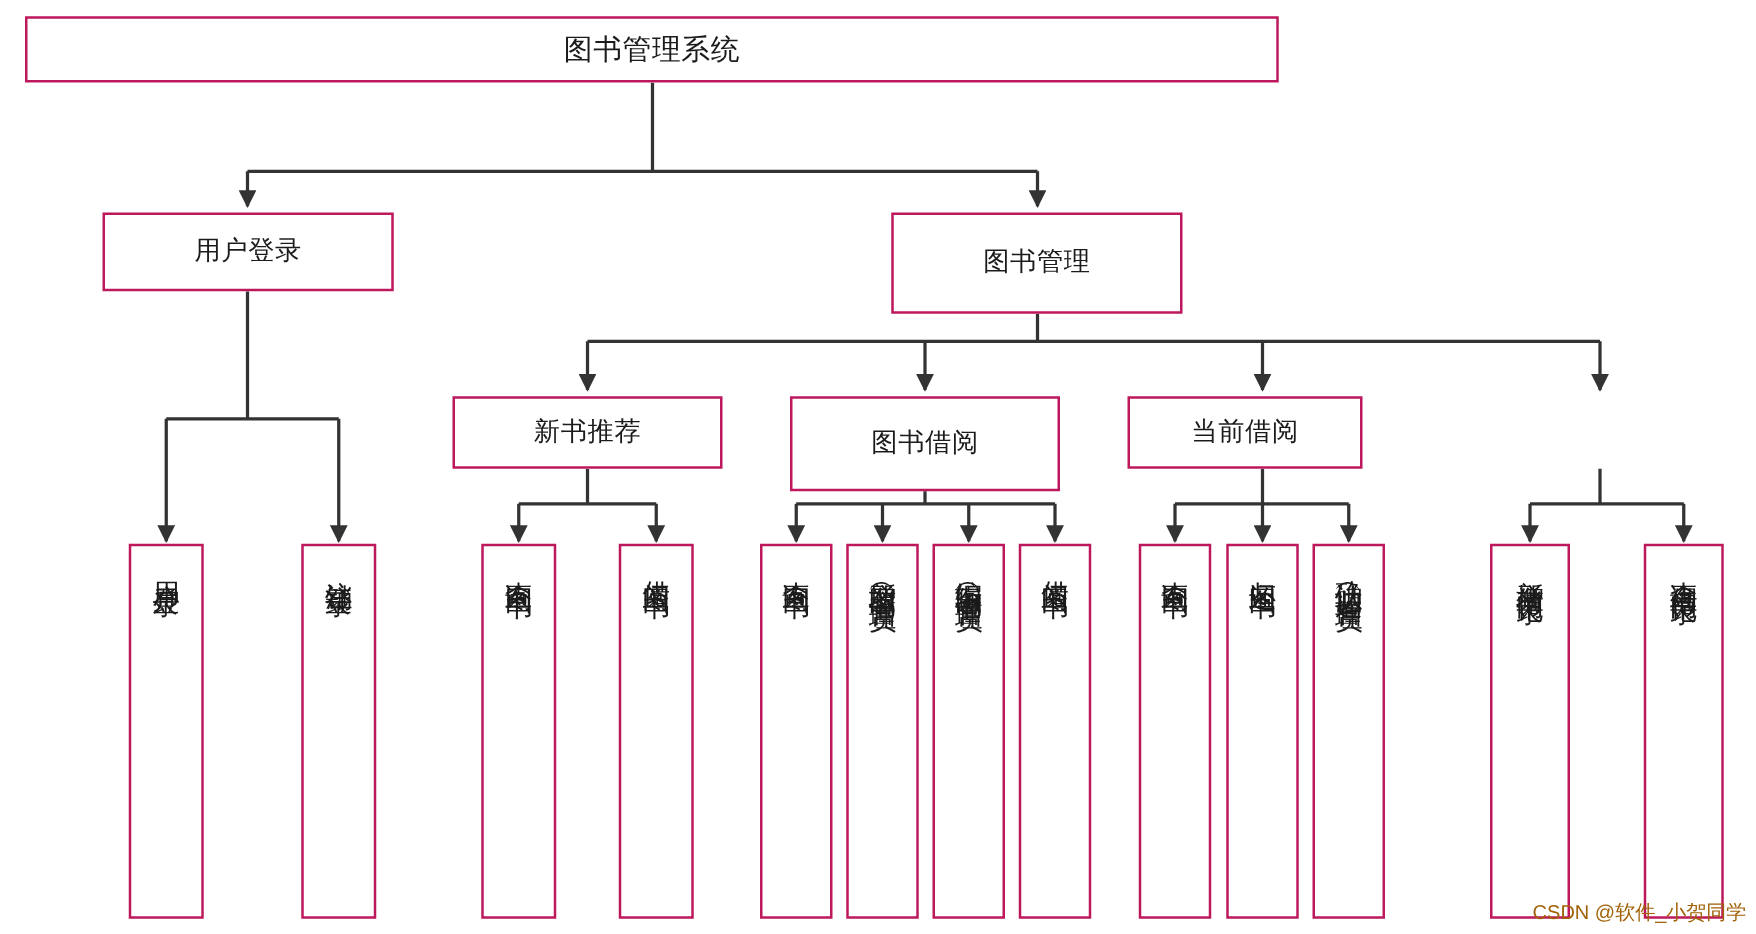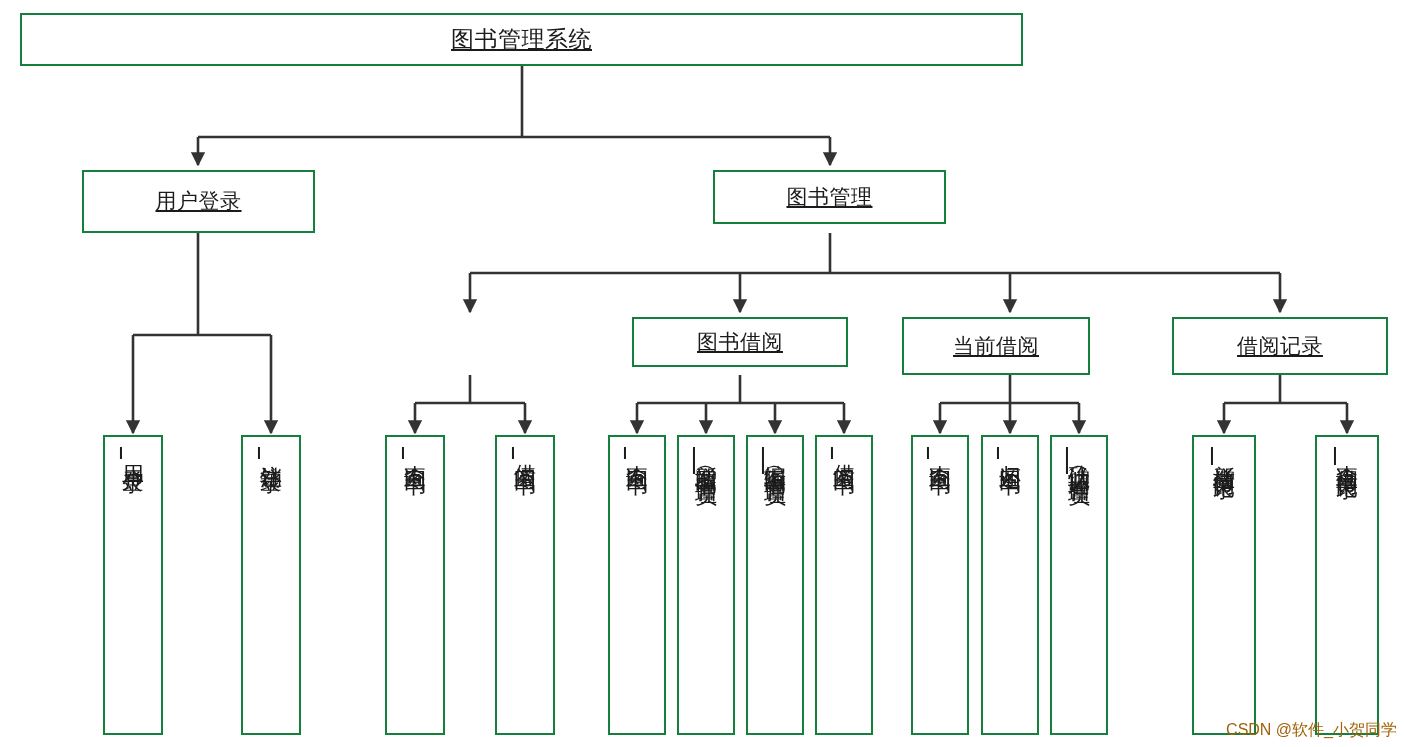--- a/index.html
+++ b/index.html
@@ -22,26 +22,25 @@
     left: 0;
     top: 0;
     width: 1405px;
     height: 747px;
     pointer-events: none;
   }
   .node {
     position: absolute;
     box-sizing: border-box;
     background: #ffffff;
-    border: 2px solid #15803d;
+    border: 2px solid #be185d;
     display: flex;
     align-items: center;
     justify-content: center;
     color: #1b1b1b;
-    text-decoration: underline;
   }
   .node .label {
     display: block;
     text-align: center;
     line-height: 1.18;
     letter-spacing: 0.5px;
   }
   .node.horizontal .label {
     writing-mode: horizontal-tb;
     font-size: 21px;
@@ -126,32 +125,32 @@
     </g>
   </svg>
 
   <div class="node horizontal" id="node-root" style="left:20px; top:13px; width:1003px; height:53px;">
     <span class="label">图书管理系统</span>
   </div>
 
   <div class="node horizontal" style="left:82px; top:170px; width:233px; height:63px;">
     <span class="label">用户登录</span>
   </div>
-  <div class="node horizontal" style="left:713px; top:170px; width:233px; height:54px;">
+  <div class="node horizontal" style="left:713px; top:170px; width:233px; height:81px;">
     <span class="label">图书管理</span>
   </div>
 
-  <div class="node horizontal" style="left:632px; top:317px; width:216px; height:50px;">
+  <div class="node horizontal" style="left:362px; top:317px; width:216px; height:58px;">
+    <span class="label">新书推荐</span>
+  </div>
+  <div class="node horizontal" style="left:632px; top:317px; width:216px; height:76px;">
     <span class="label">图书借阅</span>
   </div>
   <div class="node horizontal" style="left:902px; top:317px; width:188px; height:58px;">
     <span class="label">当前借阅</span>
-  </div>
-  <div class="node horizontal" style="left:1172px; top:317px; width:216px; height:58px;">
-    <span class="label">借阅记录</span>
   </div>
 
   <div class="node vertical" style="left:103px; top:435px; width:60px; height:300px;">
     <span class="label">用户登录</span>
   </div>
   <div class="node vertical" style="left:241px; top:435px; width:60px; height:300px;">
     <span class="label">注销登录</span>
   </div>
 
   <div class="node vertical" style="left:385px; top:435px; width:60px; height:300px;">

